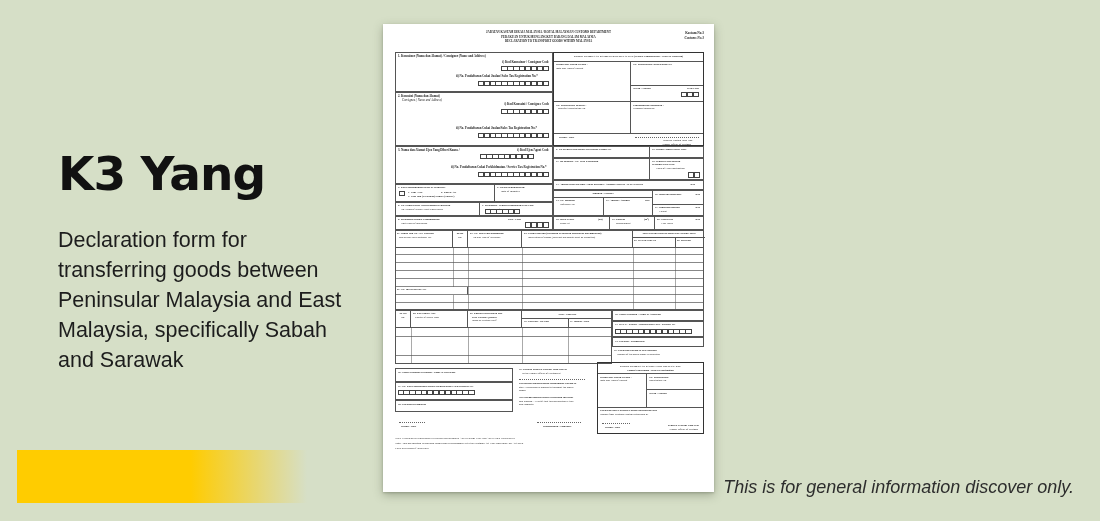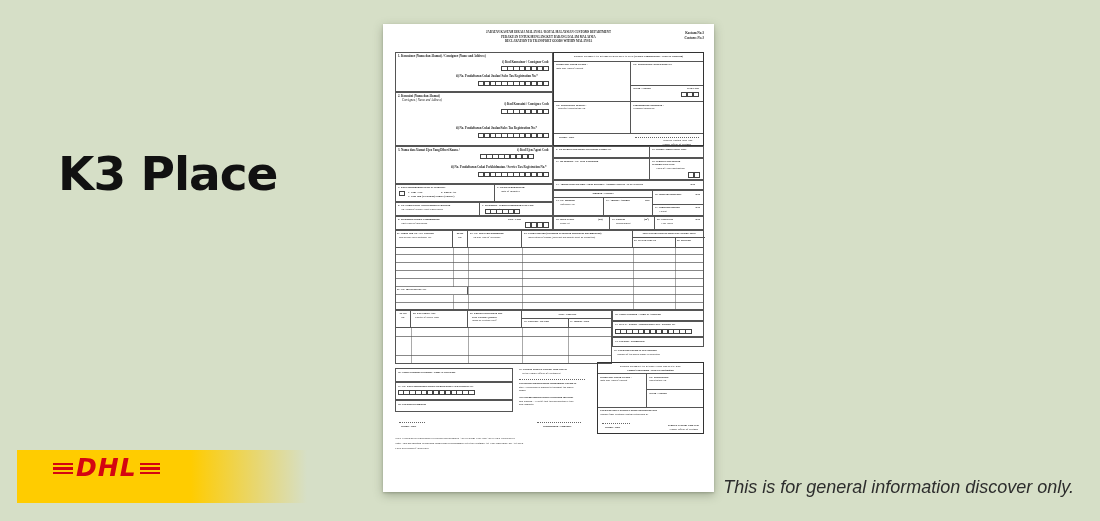--- a/index.html
+++ b/index.html
@@ -61,29 +61,25 @@
       linear-gradient(#555,#555) 72px 0/0.5px 100% no-repeat,
       linear-gradient(#555,#555) 126px 0/0.5px 100% no-repeat,
       linear-gradient(#555,#555) 172px 0/0.5px 100% no-repeat,
       repeating-linear-gradient(180deg,rgba(0,0,0,0) 0 9px,#888 9px 9.5px);}
   .hdrcell{position:absolute;top:0;height:16px;border-right:0.5px solid #555;padding:1px;}
 </style>
 </head>
 <body>
 
 <div class="panel">
-  <h1>K3 Place</h1>
+  <h1>K3 Yang</h1>
+  <p>Declaration form for transferring goods between Peninsular Malaysia and East Malaysia, specifically Sabah and Sarawak</p>
 </div>
 
 <div class="dhl">
-  <div class="dhl-row">
-    <span class="stripes"></span>
-    <span class="dhl-logo">DHL</span>
-    <span class="stripes"></span>
-  </div>
 </div>
 
 <div class="disclaimer">This is for general information discover only.</div>
 
 <div class="paper">
 
   <div class="fhead" style="top:6px;font-size:3px;">JABATAN KASTAM DIRAJA MALAYSIA / ROYAL MALAYSIAN CUSTOMS DEPARTMENT</div>
   <div class="fhead" style="top:10.5px;font-size:3px;">PERAKUAN UNTUK MENGANGKUT BARANG DALAM MALAYSIA</div>
   <div class="fhead" style="top:15px;font-size:3px;">DECLARATION TO TRANSPORT GOODS WITHIN MALAYSIA</div>
   <div class="lbl" style="right:10px;top:7px;font-size:3.4px;">Kastam No.3</div>

